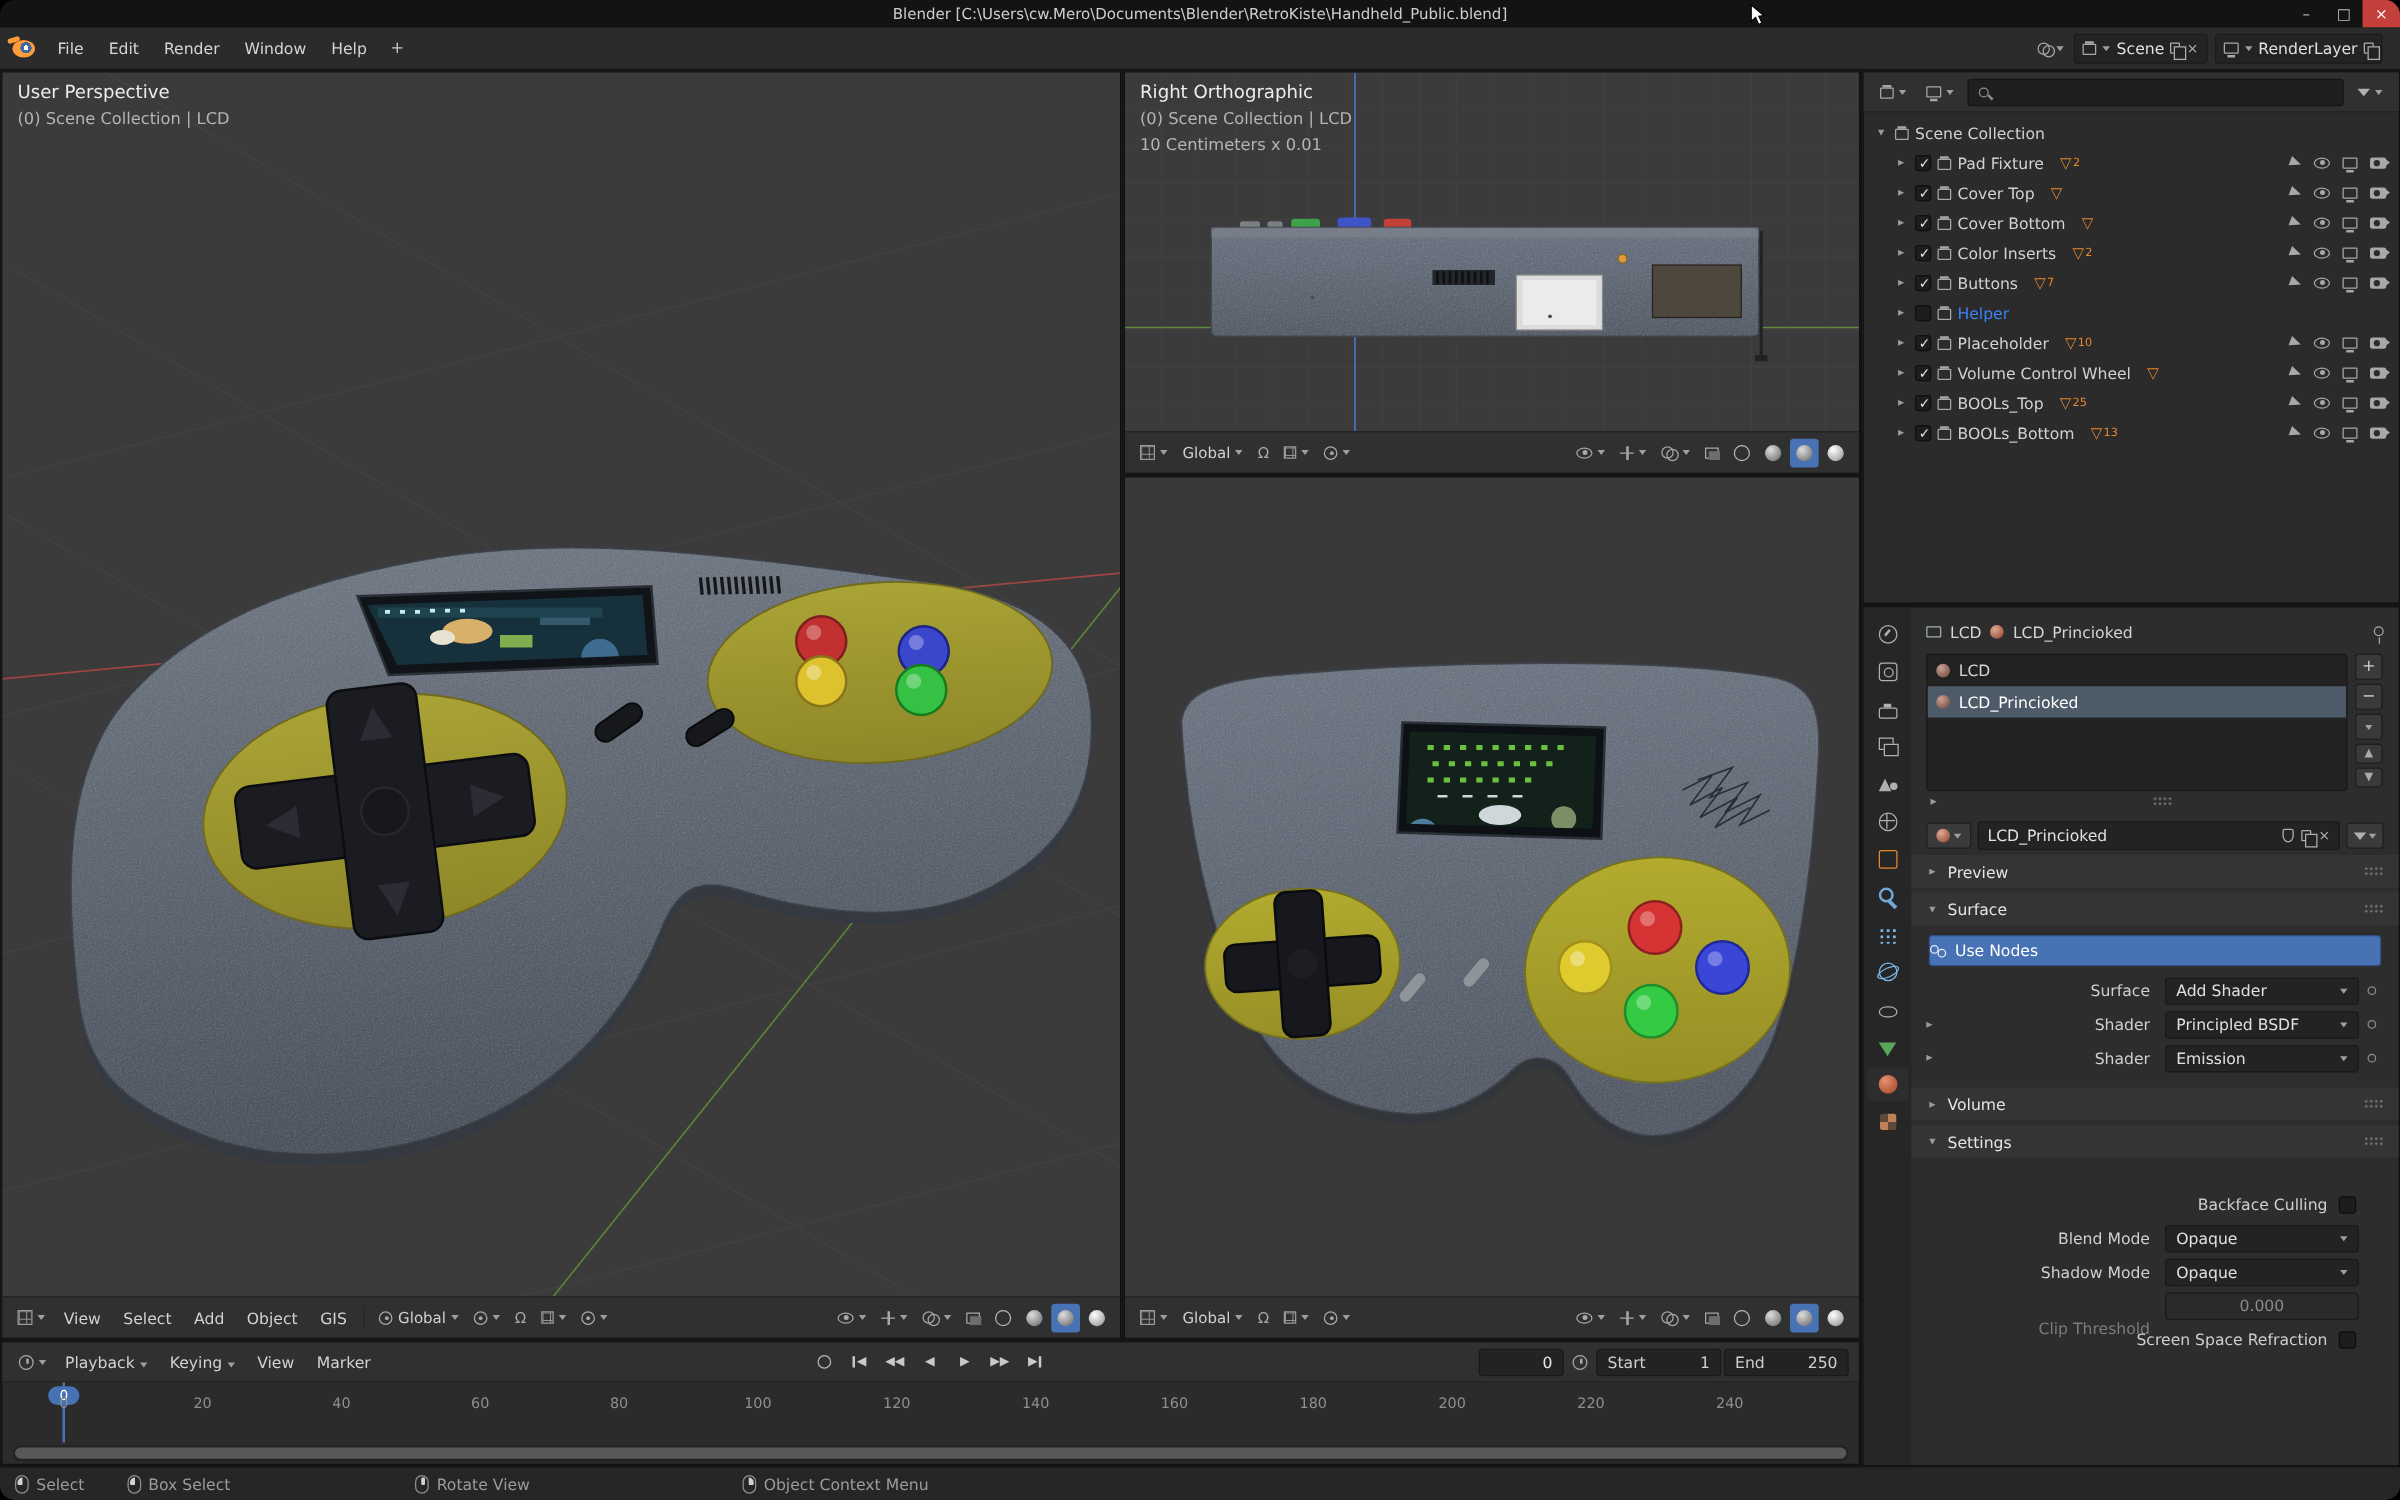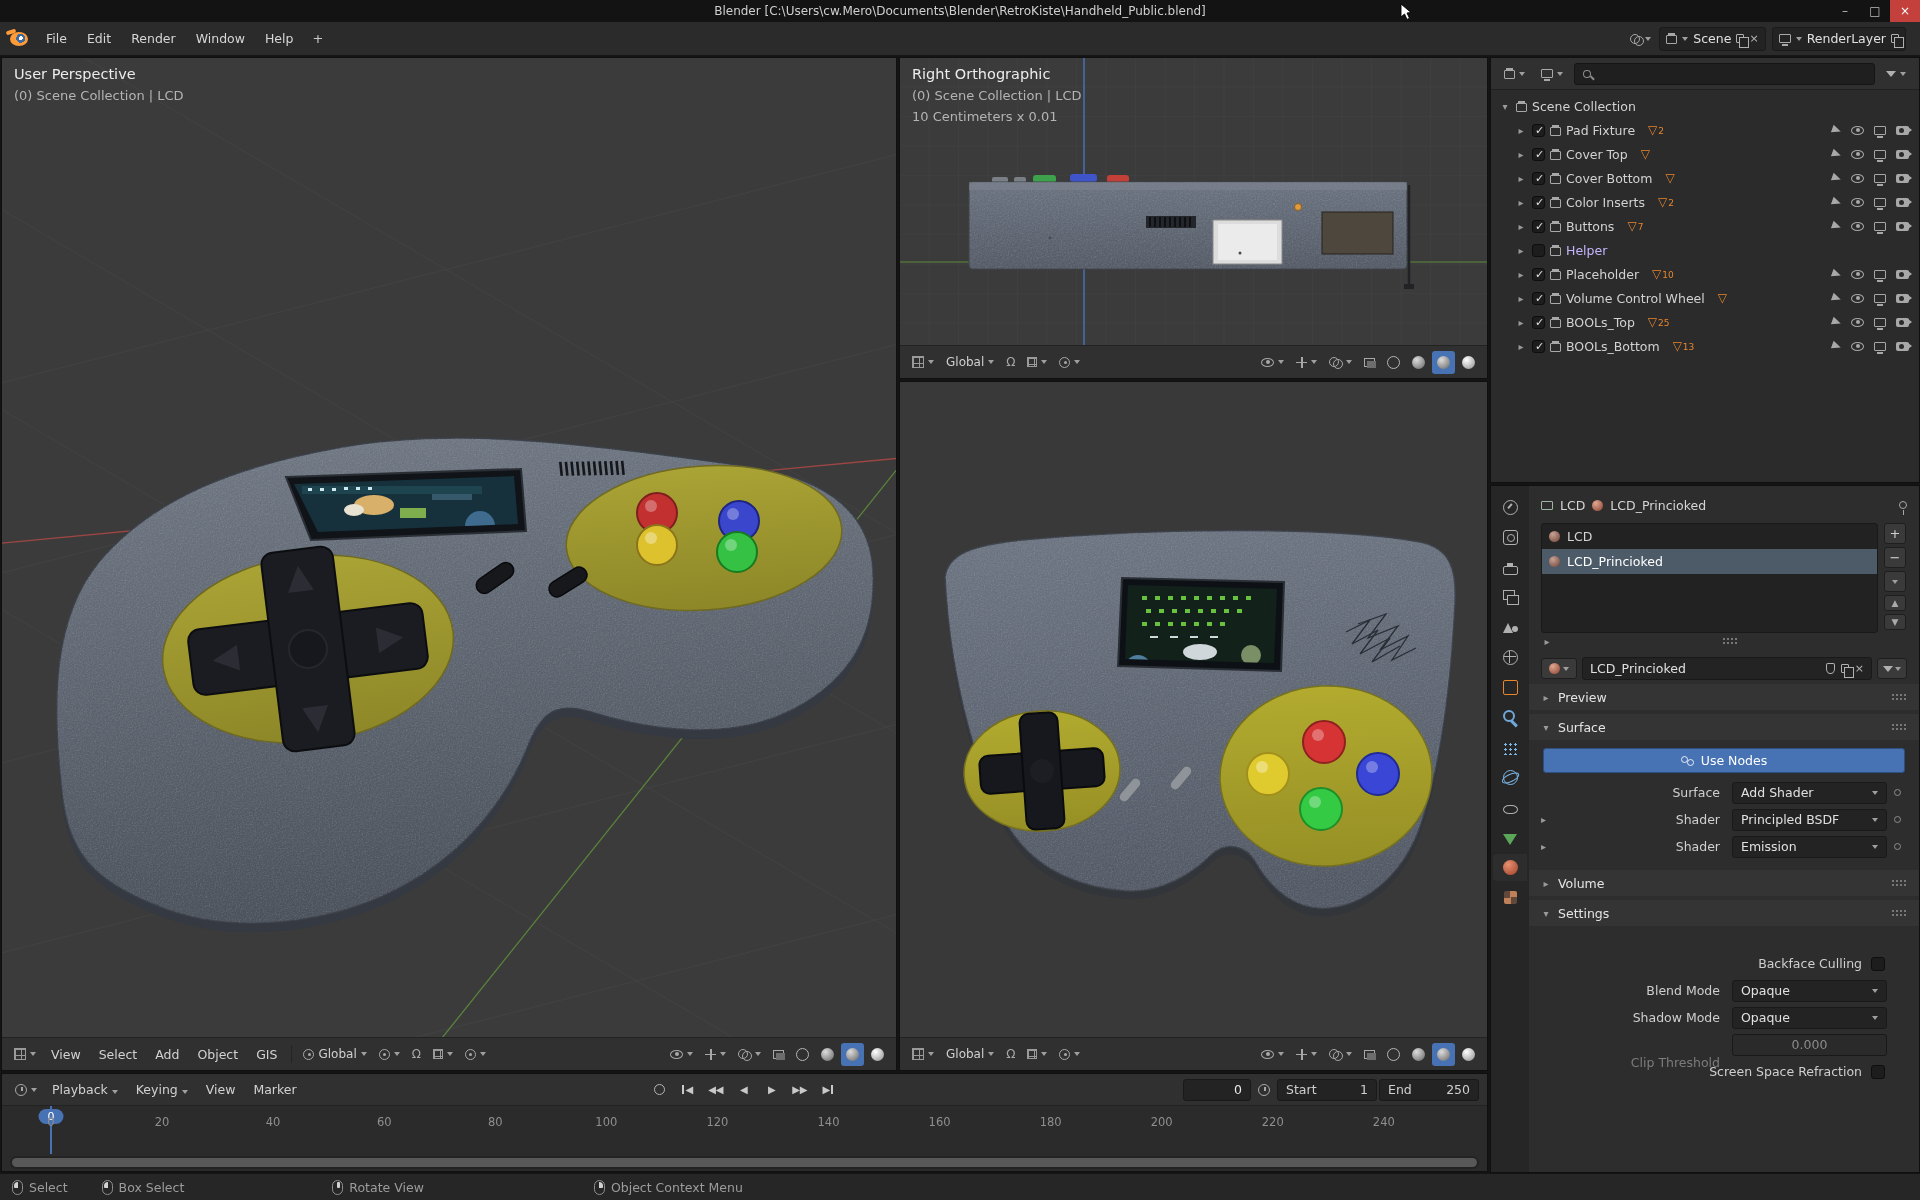--- a/index.html
+++ b/index.html
@@ -1,21 +1,21 @@
 <!DOCTYPE html>
 <html style="--accent-blue: #4772b3; --badge-orange: #e8862d; --close-red: #c3403c;"><head>
 <meta charset="utf-8">
 <style>
   :root{
     --accent-blue:#4772b3; --badge-orange:#e8862d; --close-red:#c3403c;
   }
   *{margin:0;padding:0;box-sizing:border-box;}
   html,body{background:#000;}
   body{font-family:"DejaVu Sans","Liberation Sans",sans-serif;font-size:12px;color:#c8c8c8;}
-  .app{position:relative;width:1920px;height:1200px;background:#141414;overflow:hidden;}
+  .app{position:relative;width:1920px;height:1200px;background:#141414;overflow:hidden;border-radius:12px;}
 
   
   .titlebar{position:absolute;left:0;top:0;width:1920px;height:22px;background:#131313;display:flex;align-items:center;justify-content:center;}
   .titlebar .ttl{font-size:12px;color:#cfcfcf;}
   .win-controls{position:absolute;right:0;top:0;height:22px;display:flex;}
   .wbtn{width:30px;height:22px;display:flex;align-items:center;justify-content:center;color:#bdbdbd;font-size:12px;}
   .wbtn.close{background:var(--close-red);color:#fff;}
   .cursor-arrow{position:absolute;left:1400px;top:3px;}
 
   
@@ -95,21 +95,21 @@
 
   
   .outliner{position:absolute;left:1490px;top:57px;width:430px;height:426px;background:#2b2b2b;border:1px solid #101010;}
   .o-header{height:32px;background:#303030;border-bottom:1px solid #202020;display:flex;align-items:center;gap:6px;padding:0 8px;}
   .o-search{flex:1;height:22px;background:#1f1f1f;border:1px solid #151515;border-radius:3px;display:flex;align-items:center;gap:6px;padding:0 8px;}
   .o-search input{background:none;border:none;outline:none;color:#ddd;font-size:12px;width:100%;font-family:inherit;}
   .otree{padding-top:4px;}
   .orow{height:24px;display:flex;align-items:center;gap:5px;padding-left:24px;font-size:12.5px;color:#d2d2d2;}
   .orow.root{padding-left:8px;}
   .otwist{color:#9a9a9a;font-size:10px;width:12px;text-align:center;}
-  .olabel.dim{color:#c4b5fd;}
+  .olabel.dim{color:#3b82f6;}
   .meshbadge{display:inline-flex;align-items:flex-end;margin-left:8px;color:var(--badge-orange);}
   .meshbadge i{font-style:normal;font-size:12px;line-height:1;}
   .meshbadge b{font-weight:normal;font-size:9px;margin-left:1px;}
   .orowicons{margin-left:auto;display:flex;align-items:center;gap:10px;padding-right:10px;}
 
   
   .props{position:absolute;left:1490px;top:485px;width:430px;height:688px;background:#2d2d2d;border:1px solid #101010;}
   .ptabs{position:absolute;left:0;top:0;bottom:0;width:38px;background:#262626;display:flex;flex-direction:column;align-items:center;padding-top:8px;gap:3px;}
   .ptab{width:34px;height:27px;display:flex;align-items:center;justify-content:center;border-radius:4px 0 0 4px;}
   .ptab.active{background:#2d2d2d;}
@@ -150,21 +150,21 @@
   .sbtn{width:22px;height:21px;background:#3a3a3a;border:1px solid #1e1e1e;border-radius:3px;color:#d0d0d0;display:flex;align-items:center;justify-content:center;font-size:13px;}
   .sbtn.small{height:16px;font-size:9px;color:#aaa;}
   .grip-row{display:flex;align-items:center;height:16px;}
   .dots{width:16px;height:8px;background-image:radial-gradient(#787878 1px,transparent 1.1px);background-size:4px 4px;}
   .mat-row{display:flex;align-items:center;gap:5px;margin-top:8px;}
   .field{background:#232323;border:1px solid #191919;border-radius:3px;color:#e0e0e0;display:flex;align-items:center;padding:0 7px;height:23px;font-size:12.5px;gap:6px;}
   .mat-name{flex:1;}
   .phead{display:flex;align-items:center;gap:7px;height:26px;margin:4px -12px 0 -12px;padding:0 12px;background:#343434;border-top:1px sol
 id #1f1f1f;color:#e4e4e4;font-size:12.5px;}
   .phead .otwist{width:10px;}
-  .use-nodes{height:25px;background:var(--accent-blue);border:1px solid #2f4f80;border-radius:3px;color:#fff;display:flex;align-items:center;justify-content:center;gap:7px;font-size:12.5px;margin:8px 2px 6px 2px;}
+  .use-nodes{height:25px;background:var(--accent-blue);border:1px solid #2f4f80;border-radius:3px;color:#fff;display:flex;align-items:center;gap:7px;font-size:12.5px;margin:8px 2px 6px 2px;}
   .prow{display:flex;align-items:center;height:27px;position:relative;}
   .prow .ptwist{width:13px;color:#9a9a9a;font-size:10px;}
   .plabel{width:178px;text-align:right;padding-right:12px;color:#cfcfcf;font-size:12.5px;flex:none;}
   .plabel.dim{color:#7c7c7c;margin-top:35px;}
   .pfield{flex:1;height:22px;background:#232323;border:1px solid #191919;border-radius:3px;display:flex;align-items:center;padding:0 8px;color:#e0e0e0;font-size:12.5px;}
   .pfield.dim{color:#8a8a8a;background:#2a2a2a;}
   .pfield .chev{margin-left:auto;}
   .psocket{width:20px;display:flex;justify-content:center;}
   .psocket i{width:7px;height:7px;border:1.5px solid #8d8d8d;border-radius:50%;}
   .prow.rightal{justify-content:flex-end;gap:9px;padding-right:22px;}

